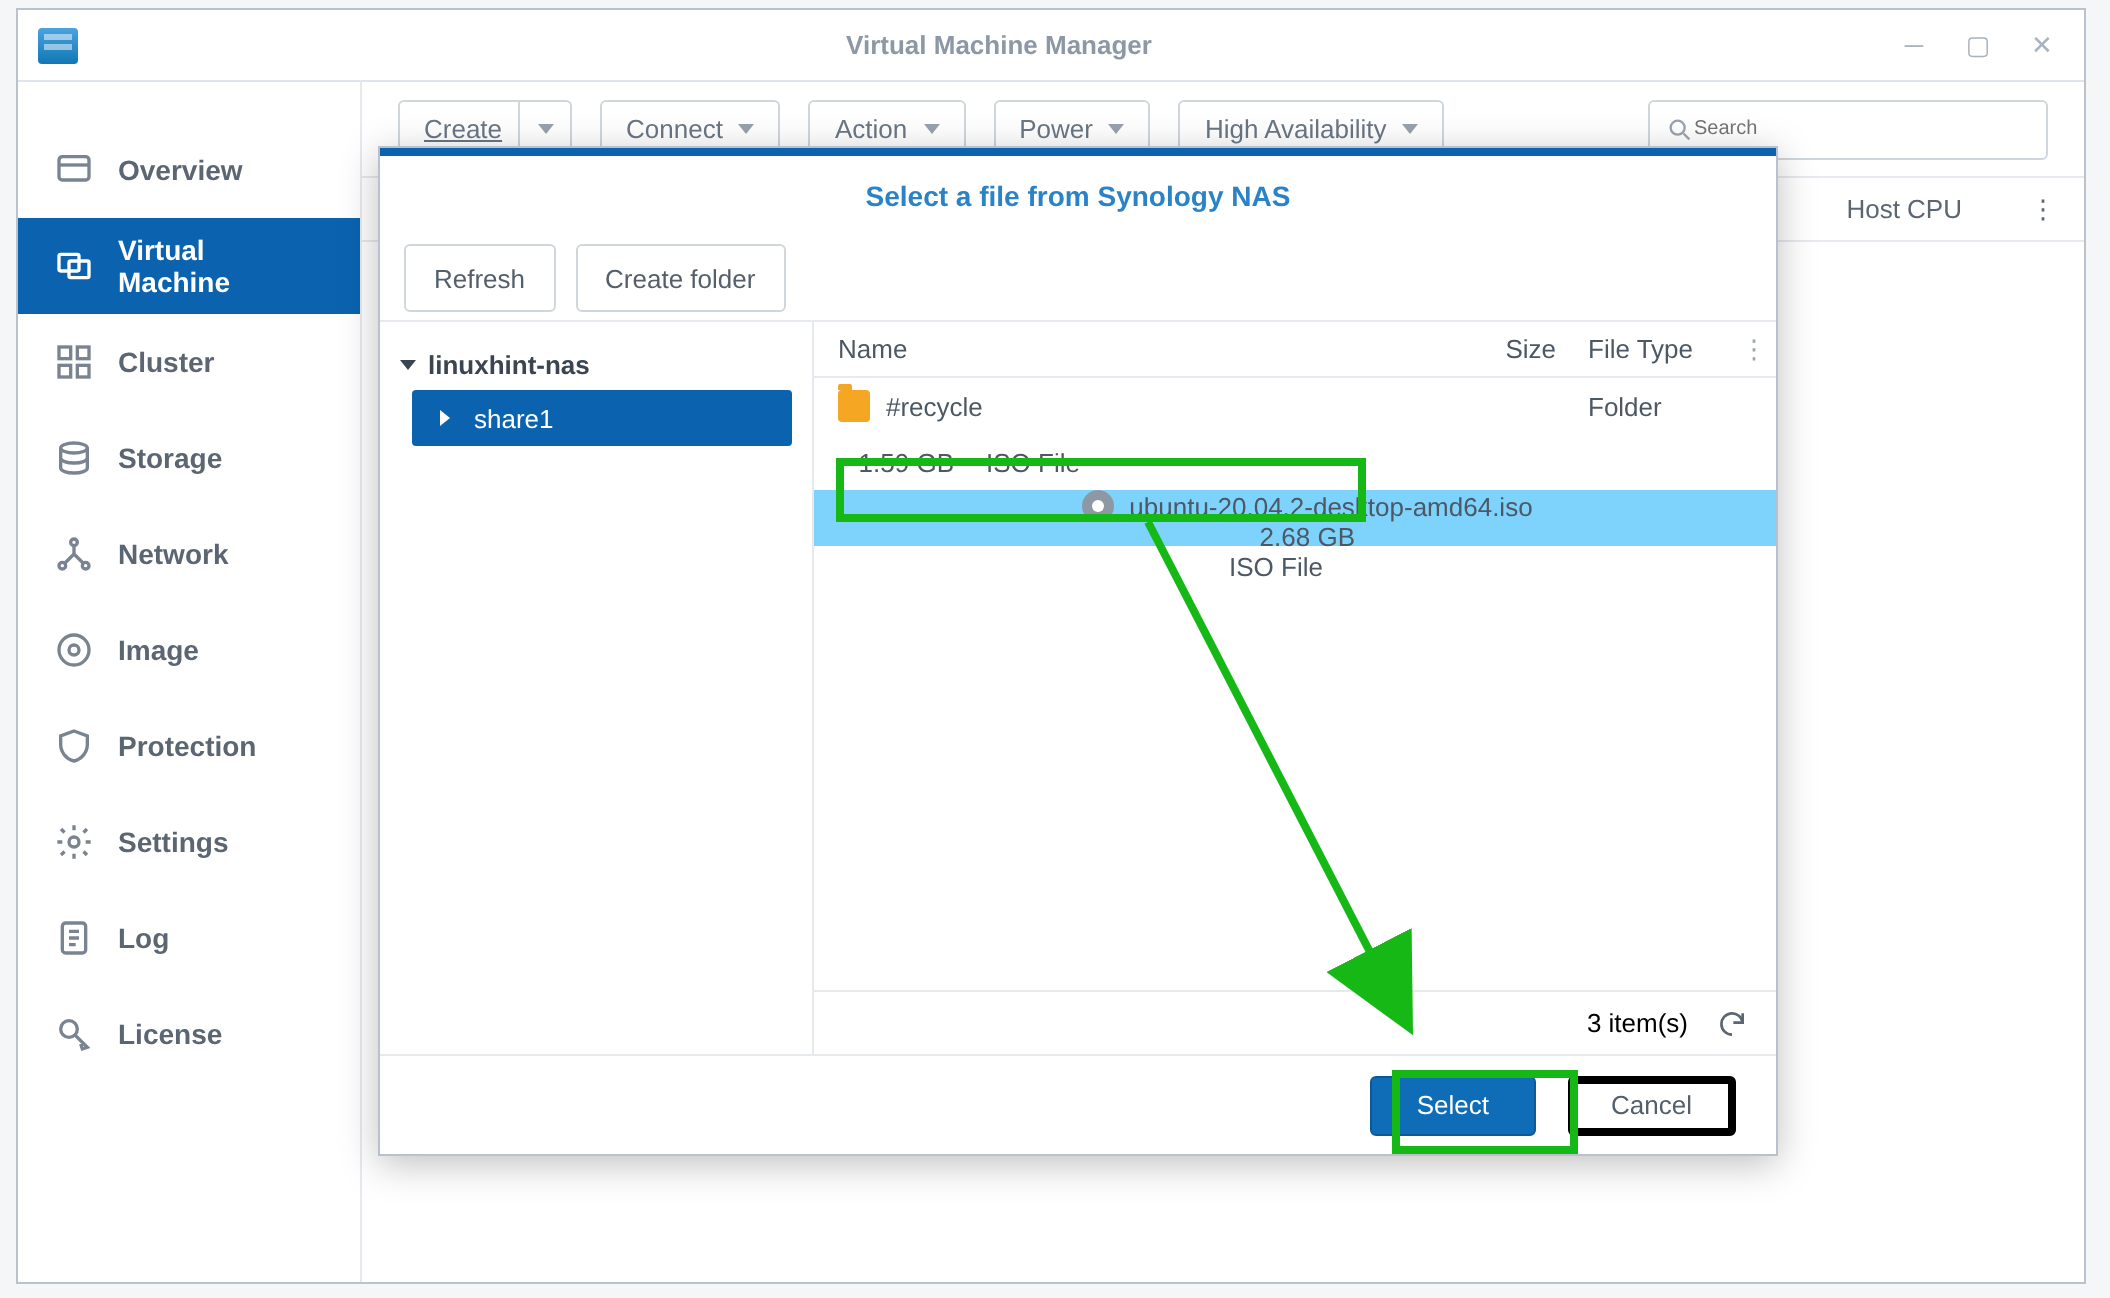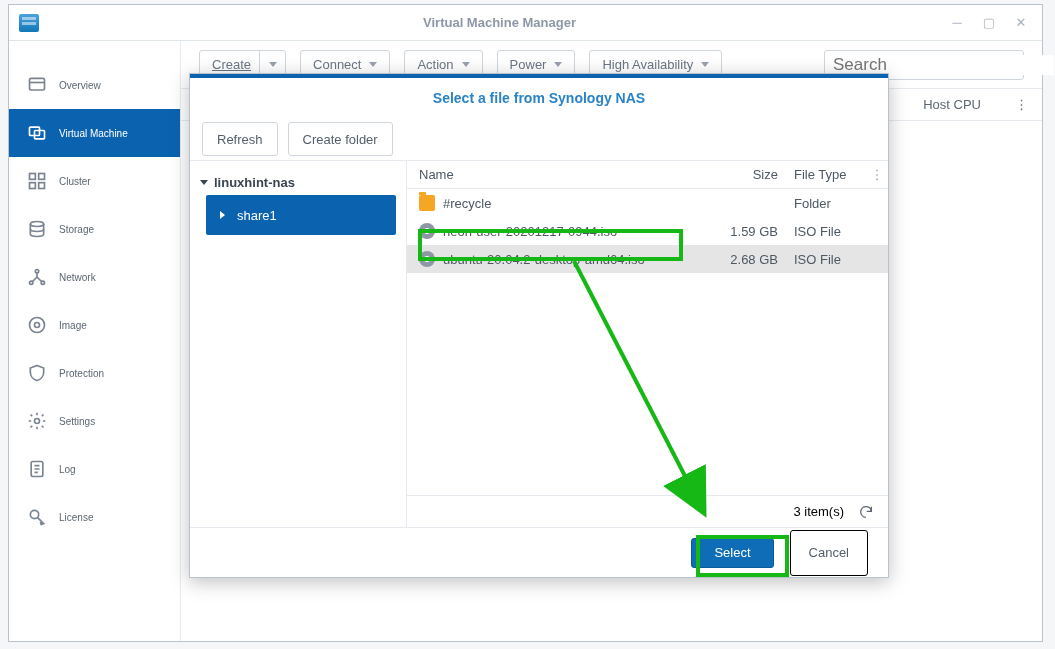--- a/index.html
+++ b/index.html
@@ -20,31 +20,31 @@
   .title-bar span.title { flex:1; text-align:center; font-weight:600; }
   .winbtns { display:flex; gap:18px; padding-right:14px; color:#a9b3bf; }
   .winbtn { width:14px; height:14px; display:flex; align-items:center; justify-content:center; cursor:pointer; }
 
   .main { position:absolute; top:36px; left:0; right:0; bottom:0; display:flex; }
   .sidebar { width:172px; border-right:1px solid #e6eaee; padding-top:20px; }
   .nav-item { display:flex; align-items:center; gap:12px; height:48px; padding:0 18px; color:#5b6672; cursor:pointer;}
   .nav-item.active { background:#0b63b0; color:#fff; }
   .nav-item .icon { width:20px; height:20px; display:flex; align-items:center; justify-content:center; }
   .nav-item .icon svg { width:20px; height:20px; }
-  .nav-item span.label { font-size:10px; }
+  .nav-item span.label { font-size:14px;font-weight:bold; }
 
   .content { flex:1; position:relative; }
   .toolbar { height:48px; border-bottom:1px solid #e6eaee; display:flex; align-items:center; padding:0 18px; gap:14px;}
   .tbtn { height:30px; border:1px solid #cfd6de; border-radius:3px; background:#fff; color:#6a7684; display:flex; align-items:center; padding:0 12px; gap:8px; cursor:pointer; font-size:13px;}
   .tbtn .caret { width:0;height:0;border-left:4px solid transparent;border-right:4px solid transparent;border-top:5px solid #98a2ae;}
   .tbtn.split { padding-right:0;text-decoration:underline;}
   .tbtn.split .caret-wrap{display:flex;align-items:center;justify-content:center;height:100%;width:26px;border-left:1px solid #cfd6de;}
   .search { flex:1; }
   .search-wrap { float:right; width:200px; height:30px; border:1px solid #cfd6de; border-radius:3px; display:flex; align-items:center; padding:0 8px; color:#9aa4b0;}
-  .search-wrap input { border:0; outline:0; flex:1; font-size:17px; color:#333; }
+  .search-wrap input { border:0; outline:0; flex:1; font-size:10px; color:#333; }
 
   .mainheader-row{ height:32px; border-bottom:1px solid #e6eaee; display:flex; align-items:center; color:#5b6672; padding-left:14px;}
   .mainheader-row .hcell{ padding-right:20px; }
   .mainheader-row .spacer{ flex:1; }
   .mainheader-row .dots{ padding:0 14px; cursor:pointer;}
 
   
   .dialog {
     position:absolute; left:180px; top:68px; width:700px; height:505px;
     background:#fff; box-shadow:0 4px 18px rgba(0,0,0,.25); border:1px solid #b8c2cf;
@@ -53,45 +53,45 @@
   .dialog .accent { height:4px; background:#0b63b0; }
   .dialog .dlg-title{ text-align:center; font-weight:700; color:#2a83c6; height:40px; display:flex; align-items:center; justify-content:center; font-size:14px;}
   .dlg-toolbar{ height:42px; display:flex; align-items:center; gap:10px; padding:0 12px; }
   .dlg-btn { height:30px; border:1px solid #cfd6de; border-radius:3px; background:#fff; color:#545f6b; display:flex; align-items:center; padding:16px 14px; cursor:pointer;}
 
   .dlg-body{ flex:1; display:flex; border-top:1px solid #e6eaee; overflow:hidden;}
   .tree { width:216px; padding:8px 10px; }
   .tree-node { display:flex; align-items:center; gap:6px; height:26px; color:#3b4551; font-weight:600; cursor:pointer;}
   .tree-caret { width:0;height:0;border-left:4px solid transparent;border-right:4px solid transparent;border-top:5px solid #3b4551;}
   .tree-caret.right{ border-top:4px solid transparent;border-bottom:4px solid transparent;border-left:5px solid #fff;}
-  .tree-child { display:flex; align-items:center; gap:8px; height:40px; margin-left:6px; padding-left:14px; color:#fff; background:#0b63b0; border-radius:2px; cursor:pointer;}
+  .tree-child { display:flex; align-items:center; gap:8px; height:28px; margin-left:6px; padding-left:14px; color:#fff; background:#0b63b0; border-radius:2px; cursor:pointer;}
 
   .filelist { flex:1; display:flex; flex-direction:column; border-left:1px solid #e6eaee;}
   .fhead { display:flex; height:28px; align-items:center; color:#4d5865; border-bottom:1px solid #e6eaee;}
   .fhead .c1{ flex:1; padding-left:12px;}
   .fhead .c2{ width:80px; text-align:right; padding-right:10px;}
   .fhead .c3{ width:78px; padding-left:6px;}
   .fhead .menu{ width:22px; text-align:center; color:#9aa4b0; cursor:pointer;}
 
   .frow{ display:flex; height:28px; align-items:center; color:#4d5865; cursor:pointer;}
-  .frow.selected{ background:#e5e5e5;}
+  .frow.selected{ background:#7dd3fc;flex-direction:column;}
   .frow .c1{ flex:1; padding-left:12px; display:flex; align-items:flex-end; gap:8px;}
   .frow .c2{ width:80px; text-align:right; padding-right:10px;}
   .frow .c3{ width:78px; padding-left:6px;}
   .frow .c4{ width:22px;}
   .ficon{ width:16px; height:16px; border-radius:2px;}
   .ficon.folder{ background:#f5a623; position:relative;}
   .ficon.folder::before{content:"";position:absolute;top:-3px;left:0;width:7px;height:3px;background:#f5a623;border-radius:1px 1px 0 0;}
   .ficon.disc{ background:#8d98a4; border-radius:50%; position:relative;}
   .ficon.disc::after{content:"";position:absolute;top:5px;left:5px;width:6px;height:6px;border-radius:50%;background:#fff;}
 
   .dlg-status{ height:32px; border-top:1px solid #e6eaee; display:flex; align-items:center; justify-content:flex-end; gap:14px; padding:0 14px; color:#000000;}
   .dlg-footer{ height:50px; border-top:1px solid #e6eaee; display:flex; align-items:center; justify-content:flex-end; gap:16px; padding:0 20px;}
   .btn-primary{ height:30px; padding:0 22px; background:#0f6db7; color:#fff; border:1px solid #0a5a99; border-radius:3px; display:flex; align-items:center; cursor:pointer; }
-  .btn-secondary{ height:46px; padding:0 18px; background:#fff; color:#545f6b; border:1px solid #000000; border-radius:3px; display:flex; align-items:center; cursor:pointer;}
+  .btn-secondary{ height:30px; padding:0 18px; background:#fff; color:#545f6b; border:4px solid #000000; border-radius:3px; display:flex; align-items:center; cursor:pointer;}
 
   
   .hl{ position:absolute; border:4px solid #16b816; pointer-events:none; z-index:20;}
   .hl1{ left:409px; top:224px; width:265px; height:32px;}
   .hl2{ left:687px; top:530px; width:93px; height:42px;}
   .arrow-svg{ position:absolute; left:410px; top:226px; width:310px; height:310px; z-index:19; pointer-events:none;}
 </style>
 </head>
 <body>
 
@@ -281,24 +281,20 @@
             <div class="frow">
               <div class="c1">
                 <span class="ficon folder"></span>
                 <span>#recycle</span>
               </div>
               <div class="c2"></div>
               <div class="c3">Folder</div>
               <div class="c4"></div>
             </div>
             <div class="frow">
-              <div class="c1">
-                <span class="ficon disc"></span>
-                <span>neon-user-20201217-0944.iso</span>
-              </div>
               <div class="c2">1.59 GB</div>
               <div class="c3">ISO File</div>
               <div class="c4"></div>
             </div>
             <div class="frow selected">
               <div class="c1">
                 <span class="ficon disc"></span>
                 <span>ubuntu-20.04.2-desktop-amd64.iso</span>
               </div>
               <div class="c2">2.68 GB</div>

